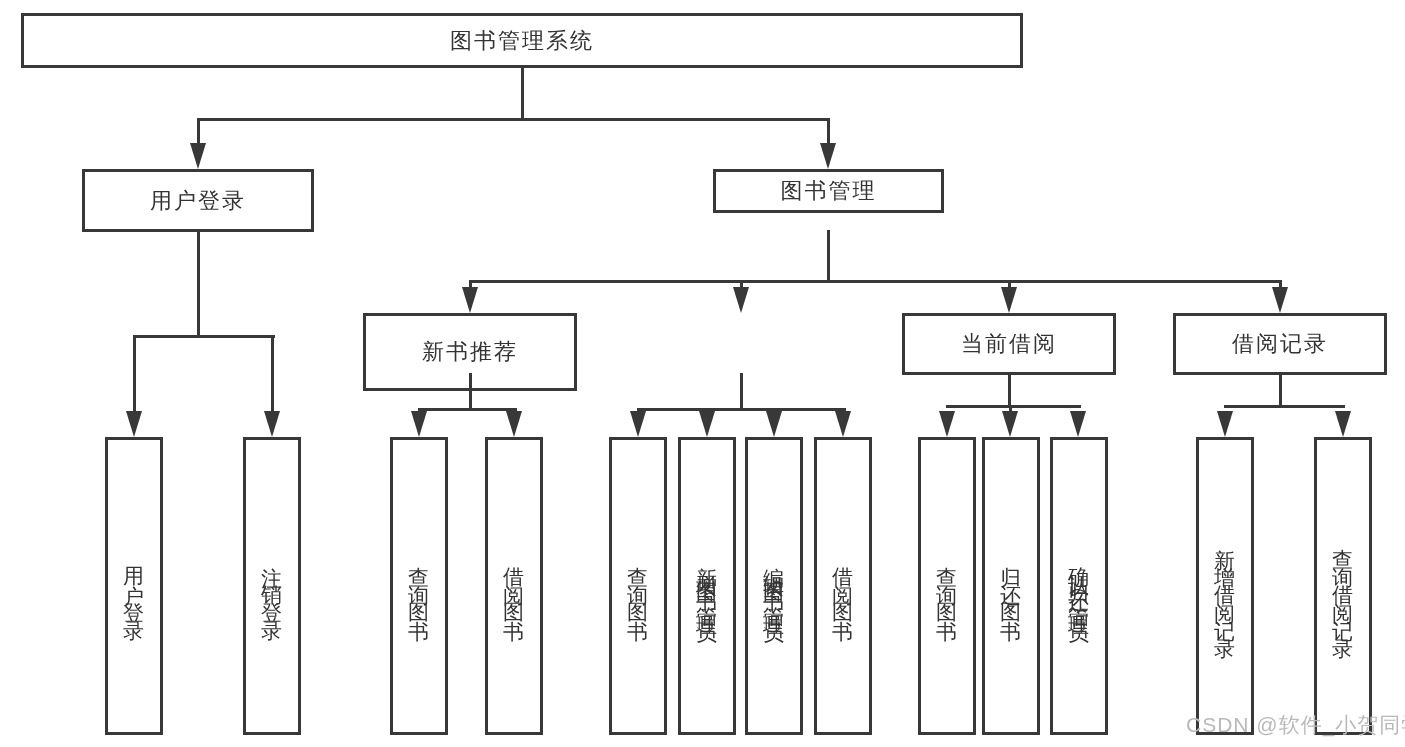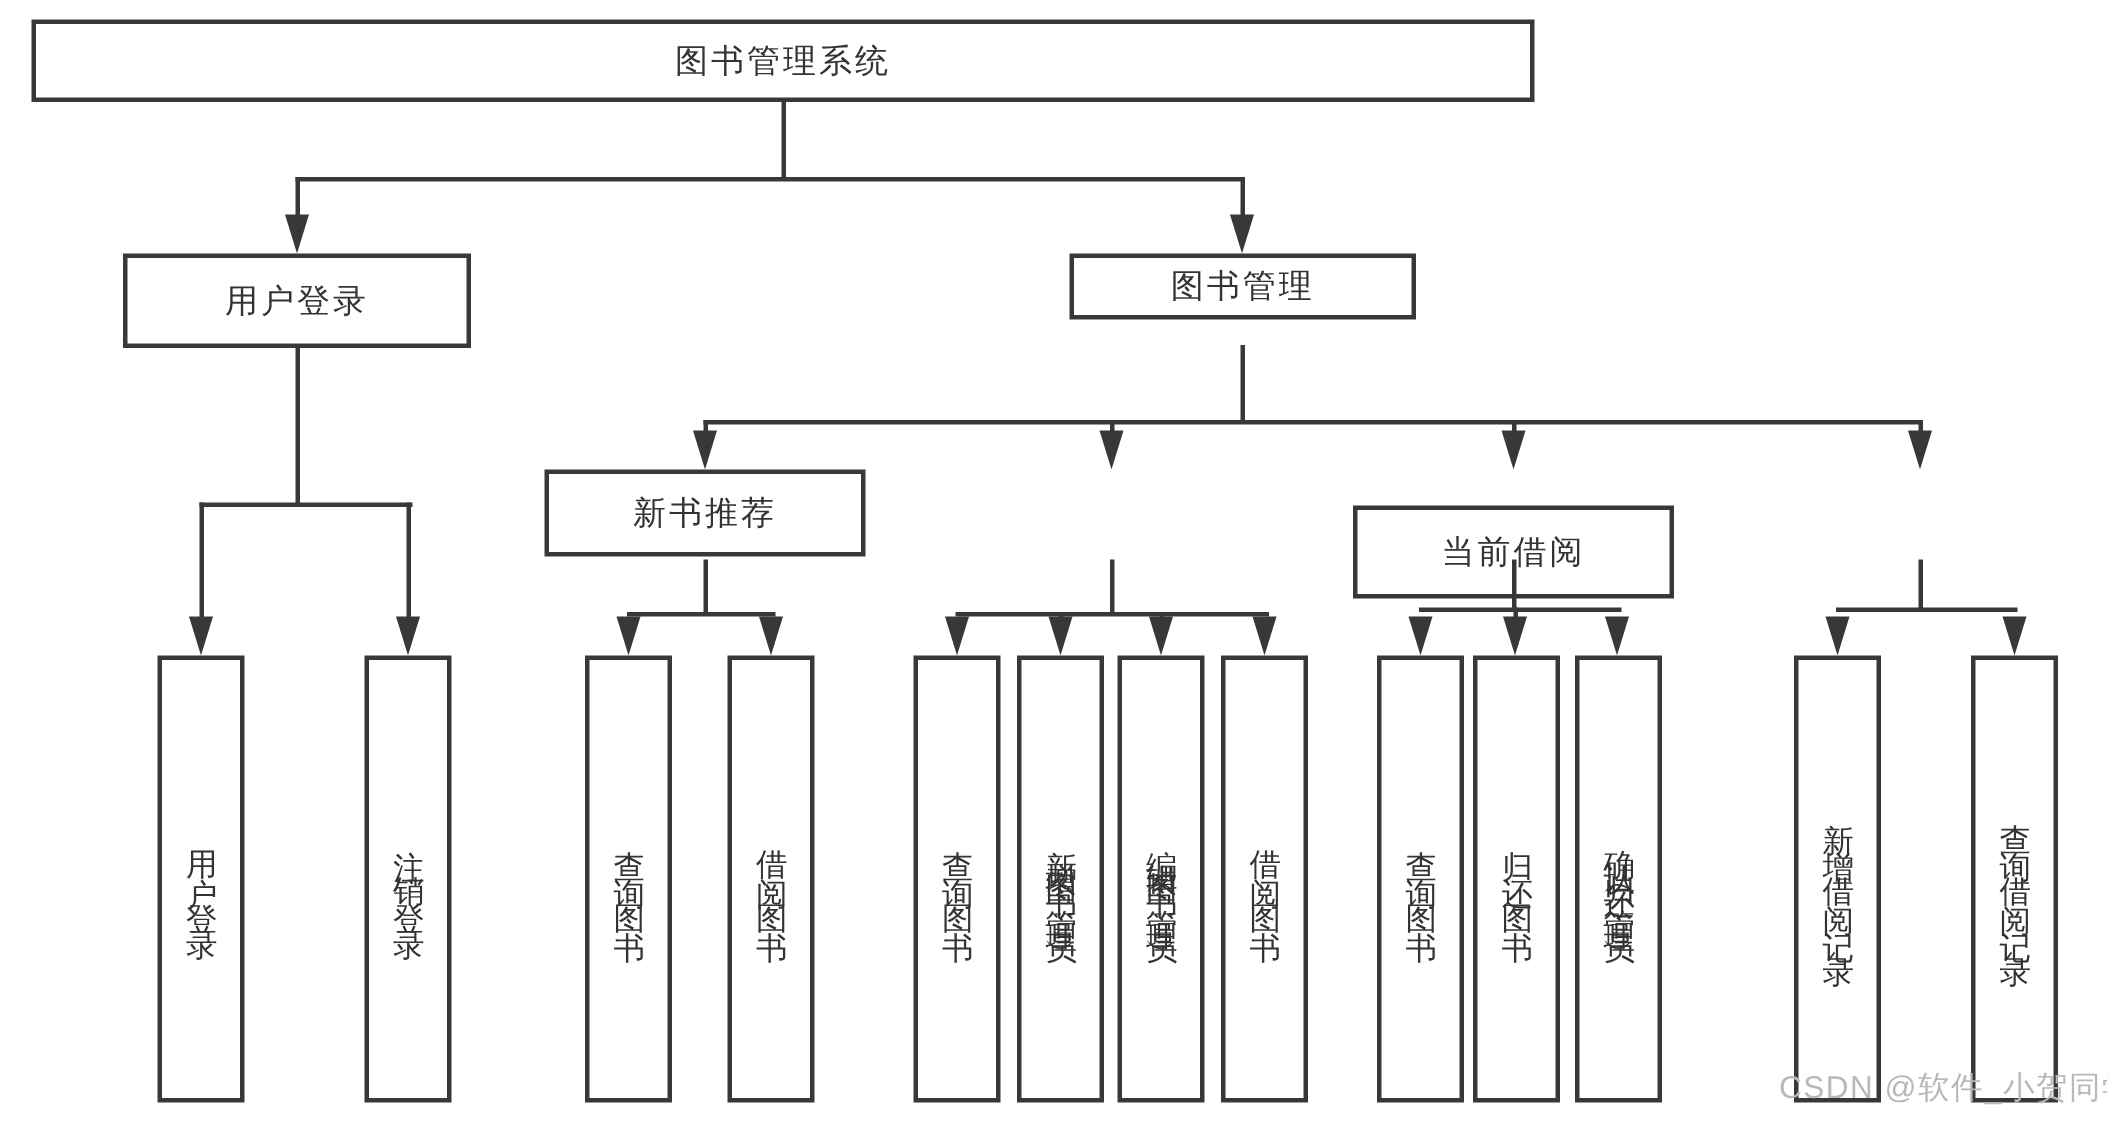--- a/index.html
+++ b/index.html
@@ -41,29 +41,32 @@
   </div>
 
   <div class="box" style="left:82px; top:169px; width:232px; height:63px;">
     <span class="hlabel">用户登录</span>
   </div>
 
   <div class="box" style="left:713px; top:169px; width:231px; height:44px;">
     <span class="hlabel">图书管理</span>
   </div>
 
-  <div class="box" style="left:363px; top:313px; width:214px; height:58px;justify-content:center;">
+  <div class="box" style="left:363px; top:313px; width:214px; height:78px;justify-content:center;">
     <span class="hlabel">新书推荐</span>
   </div>
 
 
-  <div class="box" style="left:902px; top:313px; width:214px; height:62px;margin-top:24px;">
+  <div class="box" style="left:902px; top:313px; width:214px; height:62px;">
     <span class="hlabel">当前借阅</span>
   </div>
 
+  <div class="box" style="left:1173px; top:313px; width:214px; height:62px;">
+    <span class="hlabel">借阅记录</span>
+  </div>
 
   <div class="box" style="left:105px; top:437px; width:58px; height:298px;">
     <span class="vtext ls4">用户登录</span>
   </div>
 
   <div class="box" style="left:243px; top:437px; width:58px; height:298px;">
     <span class="vtext ls4">注销登录</span>
   </div>
 
   <div class="box" style="left:390px; top:437px; width:58px; height:298px;">

